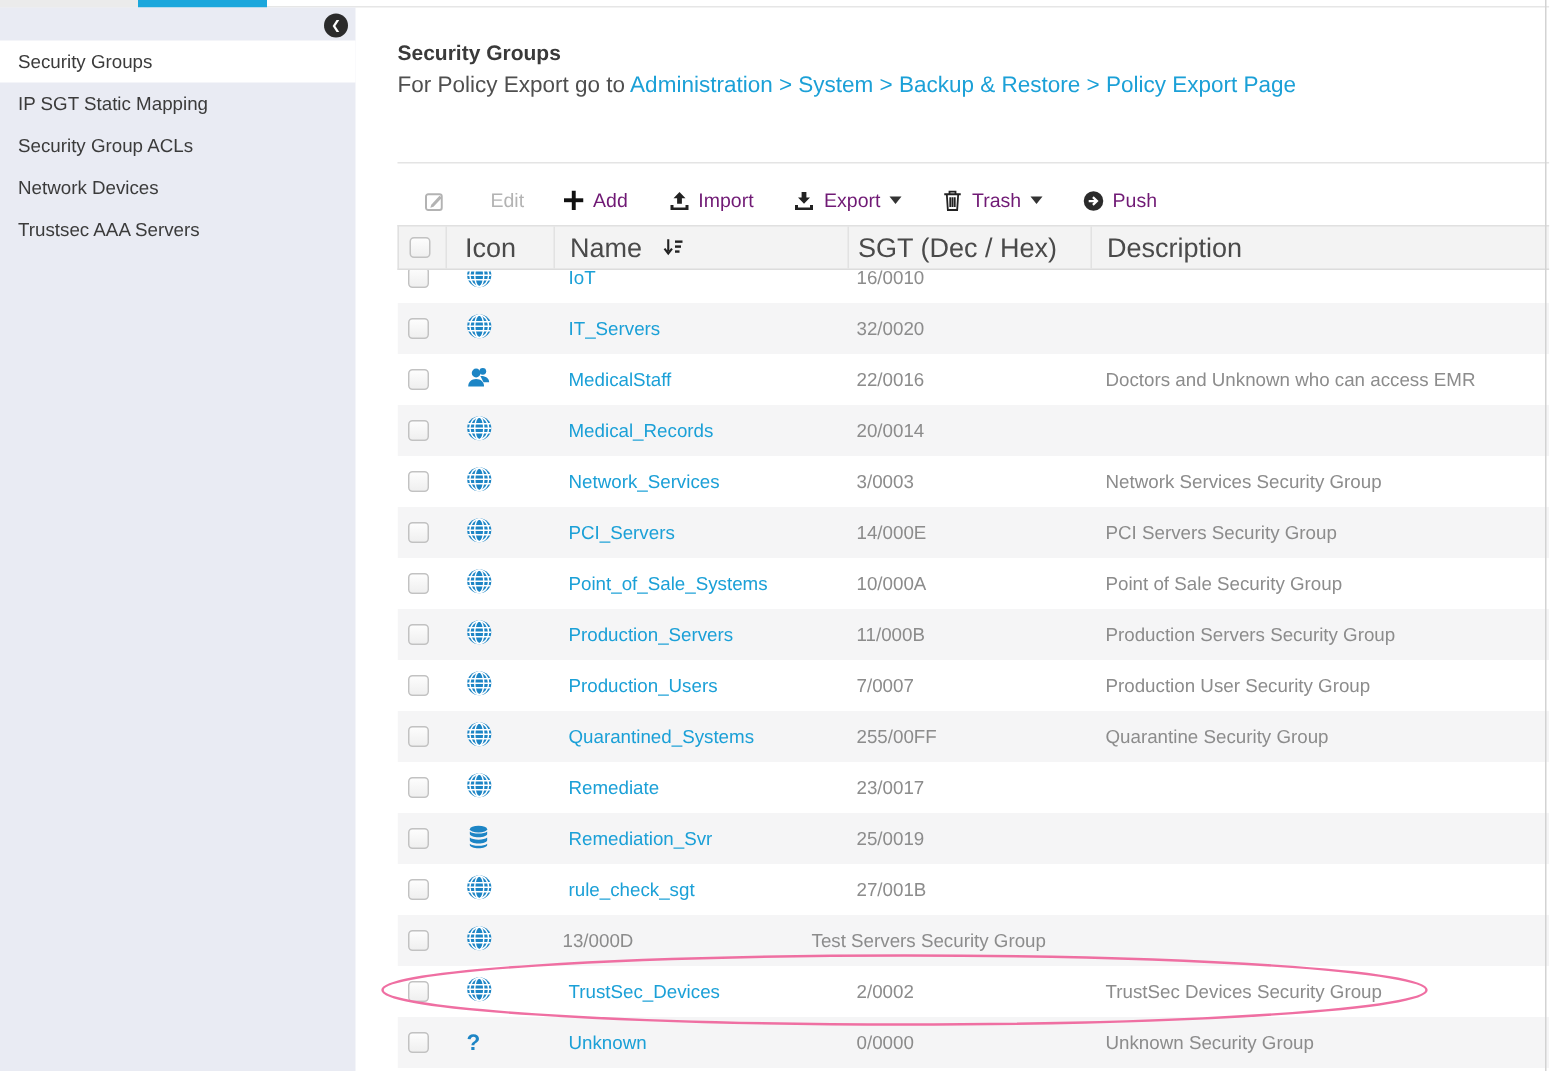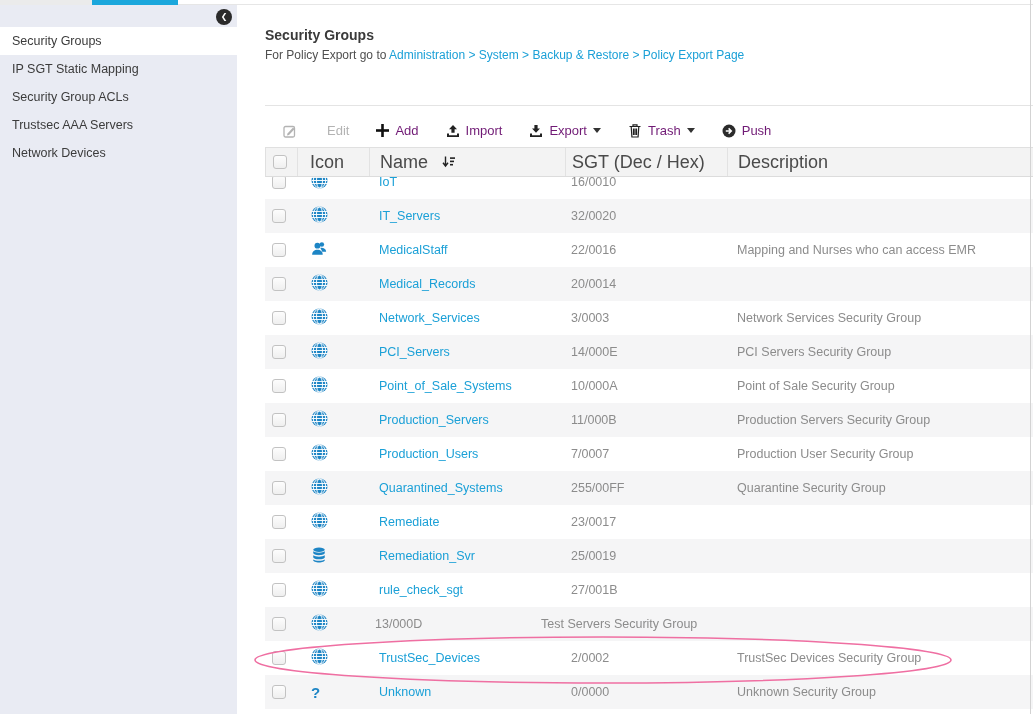--- a/index.html
+++ b/index.html
@@ -16,21 +16,21 @@
   .sidebar { position:absolute; left:0; top:5px; width:237px; height:709px; background:#e9ebf3; }
   .collapse-btn { position:absolute; top:4px; right:5px; width:16px; height:16px; border-radius:50%;
     background:#2b2b2b; color:#fff; font-size:8px; line-height:16px; text-align:center; cursor:pointer; }
   .sidebar-nav { position:absolute; top:22px; left:0; width:100%; list-style:none; }
   .sidebar-item { height:28px; line-height:28px; padding-left:12px; font-size:12.5px; color:#3b3b3b; cursor:pointer; }
   .sidebar-item.selected { background:#fff; }
 
   
   .main { position:absolute; left:237px; top:5px; width:796px; height:709px; padding-left:28px; }
   .page-title { margin-top:22px; font-size:14px; font-weight:bold; color:#3a3a3a; }
-  .subtitle { margin-top:5px; font-size:12px; color:#4f4f4f; }
+  .subtitle { margin-top:5px; font-size:15px; color:#4f4f4f; }
   .subtitle a { color:#1ba0d7; text-decoration:none; }
   .divider { margin-top:43px; height:1px; background:#e4e4e4; }
 
   
   .toolbar { margin-top:11px; height:27px; display:flex; align-items:center; padding-left:18px; }
   .tb-btn { display:inline-flex; align-items:center; margin-right:27px; font-size:13px; color:#701a75; cursor:pointer; white-space:nowrap; }
   .tb-btn .ticon { display:inline-flex; margin-right:6px; }
   .tb-btn.disabled { color:#b3b3b3; cursor:default;gap:24px; }
   .caret { display:inline-block; margin-left:6px; width:0; height:0;
     border-left:4px solid transparent; border-right:4px solid transparent; border-top:5px solid #333; }
@@ -86,24 +86,24 @@
         <li class="sidebar-item selected">
       <span>Security Groups</span>
     </li>
         <li class="sidebar-item">
       <span>IP SGT Static Mapping</span>
     </li>
         <li class="sidebar-item">
       <span>Security Group ACLs</span>
     </li>
         <li class="sidebar-item">
-      <span>Trustsec AAA Servers</span>
+      <span>Network Devices</span>
     </li>
         <li class="sidebar-item">
-      <span>Network Devices</span>
+      <span>Trustsec AAA Servers</span>
     </li>
       </ul>
   </div>
 
   <div class="main">
     <div class="page-title">Security Groups</div>
     <div class="subtitle">
       <span>For Policy Export go to </span><a href="#">Administration &gt; System &gt; Backup &amp; Restore &gt; Policy Export Page</a>
     </div>
 
@@ -258,21 +258,21 @@
                 <path d="M1.2 15.5c0-3.4 2.5-5.3 5.6-5.3s5.6 1.9 5.6 5.3z"></path>
               </svg></span>
       </div>
       <div class="cell col-name">
         <a href="#" class="name-link">MedicalStaff</a>
       </div>
       <div class="cell col-sgt">
         <span class="sgt-text">22/0016</span>
       </div>
       <div class="cell col-desc">
-        <span class="desc-text">Mapping and Nurses who can access EMR</span>
+        <span class="desc-text">Doctors and Unknown who can access EMR</span>
       </div>
     </div>
         <div class="row">
       <div class="cell col-check">
         <div class="checkbox"></div>
       </div>
       <div class="cell col-icon">
         <span><svg width="17" height="17" viewBox="0 0 18 18">
                 <circle cx="9" cy="9" r="8.5" fill="#1d85c5"></circle>
                 <g stroke="#fff" stroke-width="1" fill="none">

